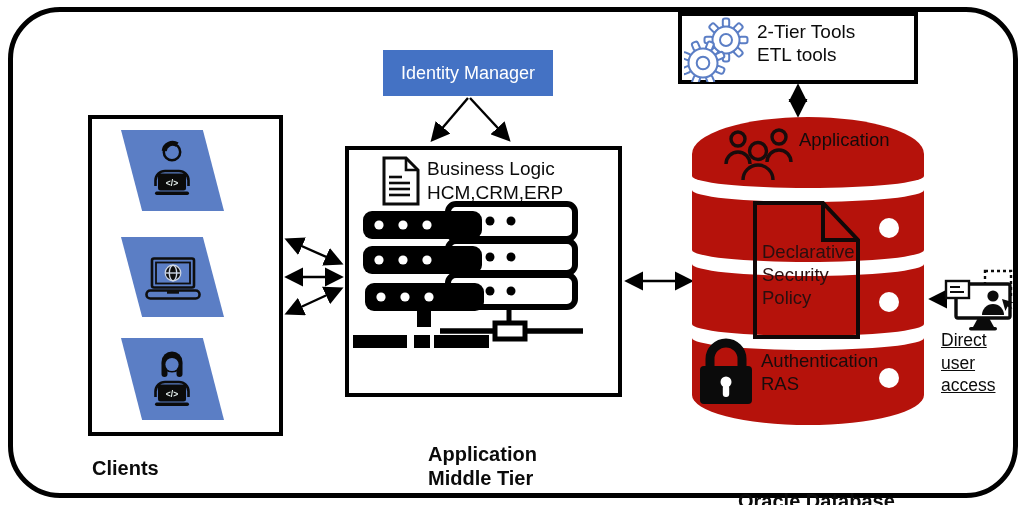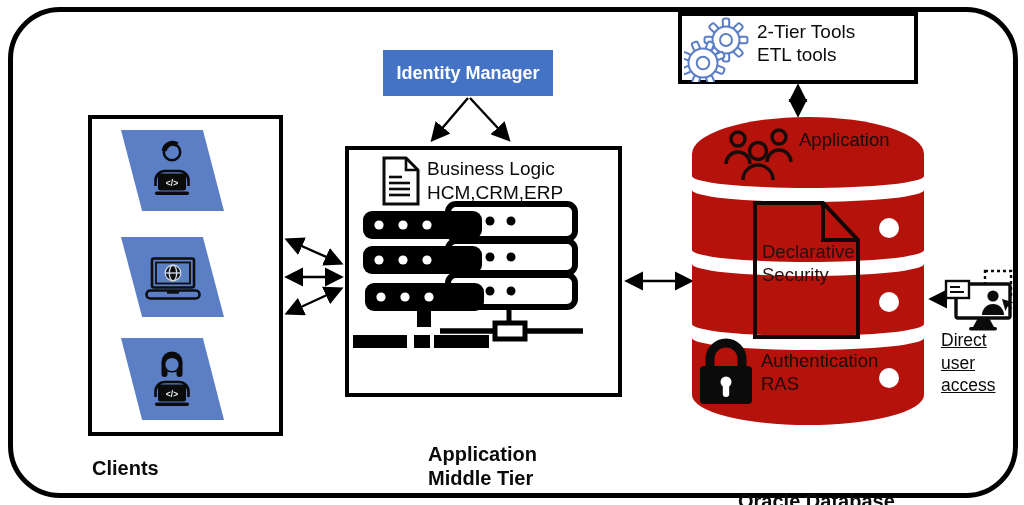--- a/index.html
+++ b/index.html
@@ -5,21 +5,21 @@
   html,body{margin:0;padding:0;background:#fff;}
   .stage{position:relative;width:1024px;height:505px;background:#ffffff;
          font-family:"Liberation Sans", sans-serif;overflow:hidden;}
   .abs{position:absolute;}
   .outer-border{left:8px;top:7px;width:1000px;height:481px;border:5px solid #000;border-radius:52px;}
   .box{border:4px solid #000;background:#fff;box-sizing:border-box;}
   .clients-box{left:88px;top:115px;width:195px;height:321px;}
   .tier-box{left:345px;top:146px;width:277px;height:251px;}
   .tools-box{left:678px;top:12px;width:240px;height:72px;}
   .idm-box{left:383px;top:50px;width:170px;height:46px;background:#4472C4;color:#fff;
-           display:flex;align-items:center;justify-content:center;font-size:18px;font-weight:bold;}
+           display:flex;align-items:center;justify-content:center;font-size:18px;}
   .pgram{left:121px;width:103px;background:#5B7EC5;
          clip-path:polygon(0 0, 79.5% 0, 100% 100%, 20.5% 100%);}
   .p1{top:130px;height:81px;}
   .p2{top:237px;height:80px;}
   .p3{top:338px;height:82px;}
   .label{font-size:20px;font-weight:bold;color:#0b0b0b;line-height:23.5px;white-space:nowrap;}
   .clients-label{left:92px;top:457px;width:140px;text-align:left;}
   .tier-label{left:428px;top:443px;}
   .oracle-label{left:738px;top:455px;margin-top:35px;}
   .txt{color:#140b0b;font-size:18.5px;line-height:23.5px;white-space:nowrap;}
@@ -248,20 +248,21 @@
       <rect x="36.8" y="275" width="6.4" height="12" rx="3" fill="#fff"></rect>
     </g>
   </svg>
 
   <div class="abs txt users-text">
     <div>Application</div>
   </div>
   <div class="abs txt policy-text">
     <div>Declarative</div>
     <div>Security</div>
+    <div>Policy</div>
   </div>
   <div class="abs txt ras-text">
     <div>Authentication</div>
     <div>RAS</div>
   </div>
 
   <div class="abs label oracle-label">Oracle Database</div>
 
   <svg class="abs" style="left:928px;top:268px;" width="86" height="67" viewBox="0 0 86 67">
     <rect x="57" y="3" width="26" height="26" fill="none" stroke="#0b0b0b" stroke-width="2.4" stroke-dasharray="3 3"></rect>

